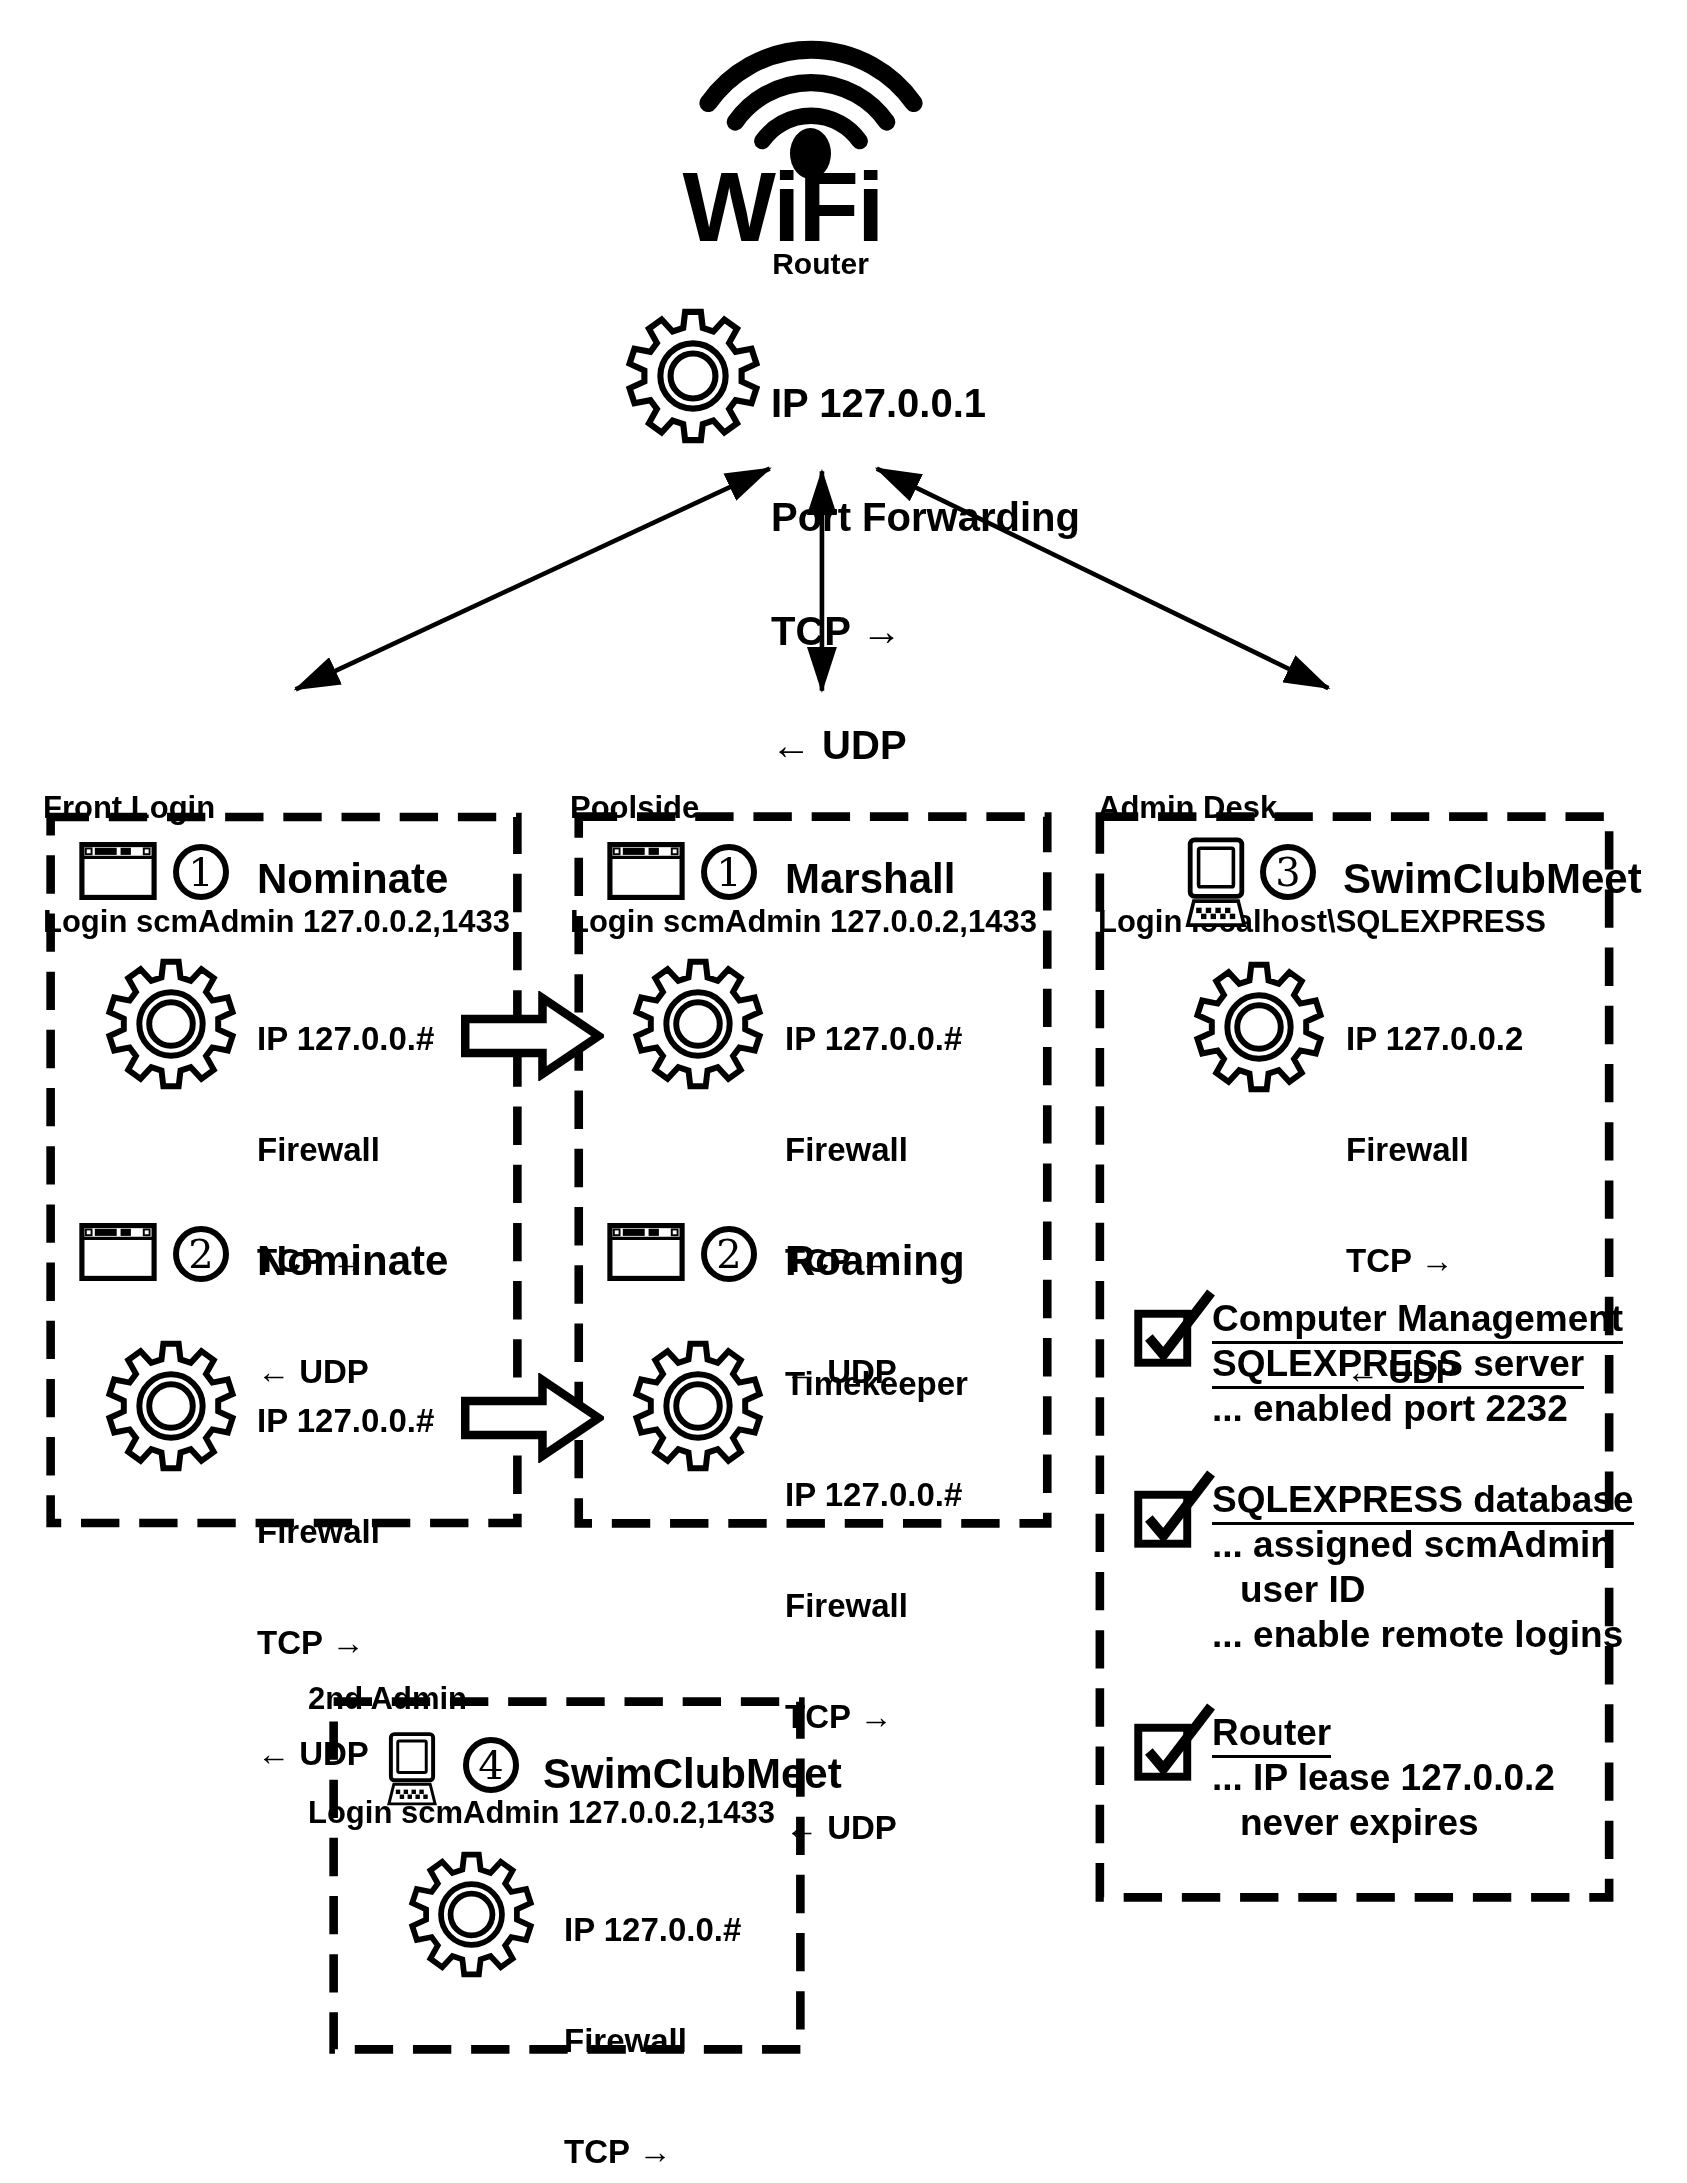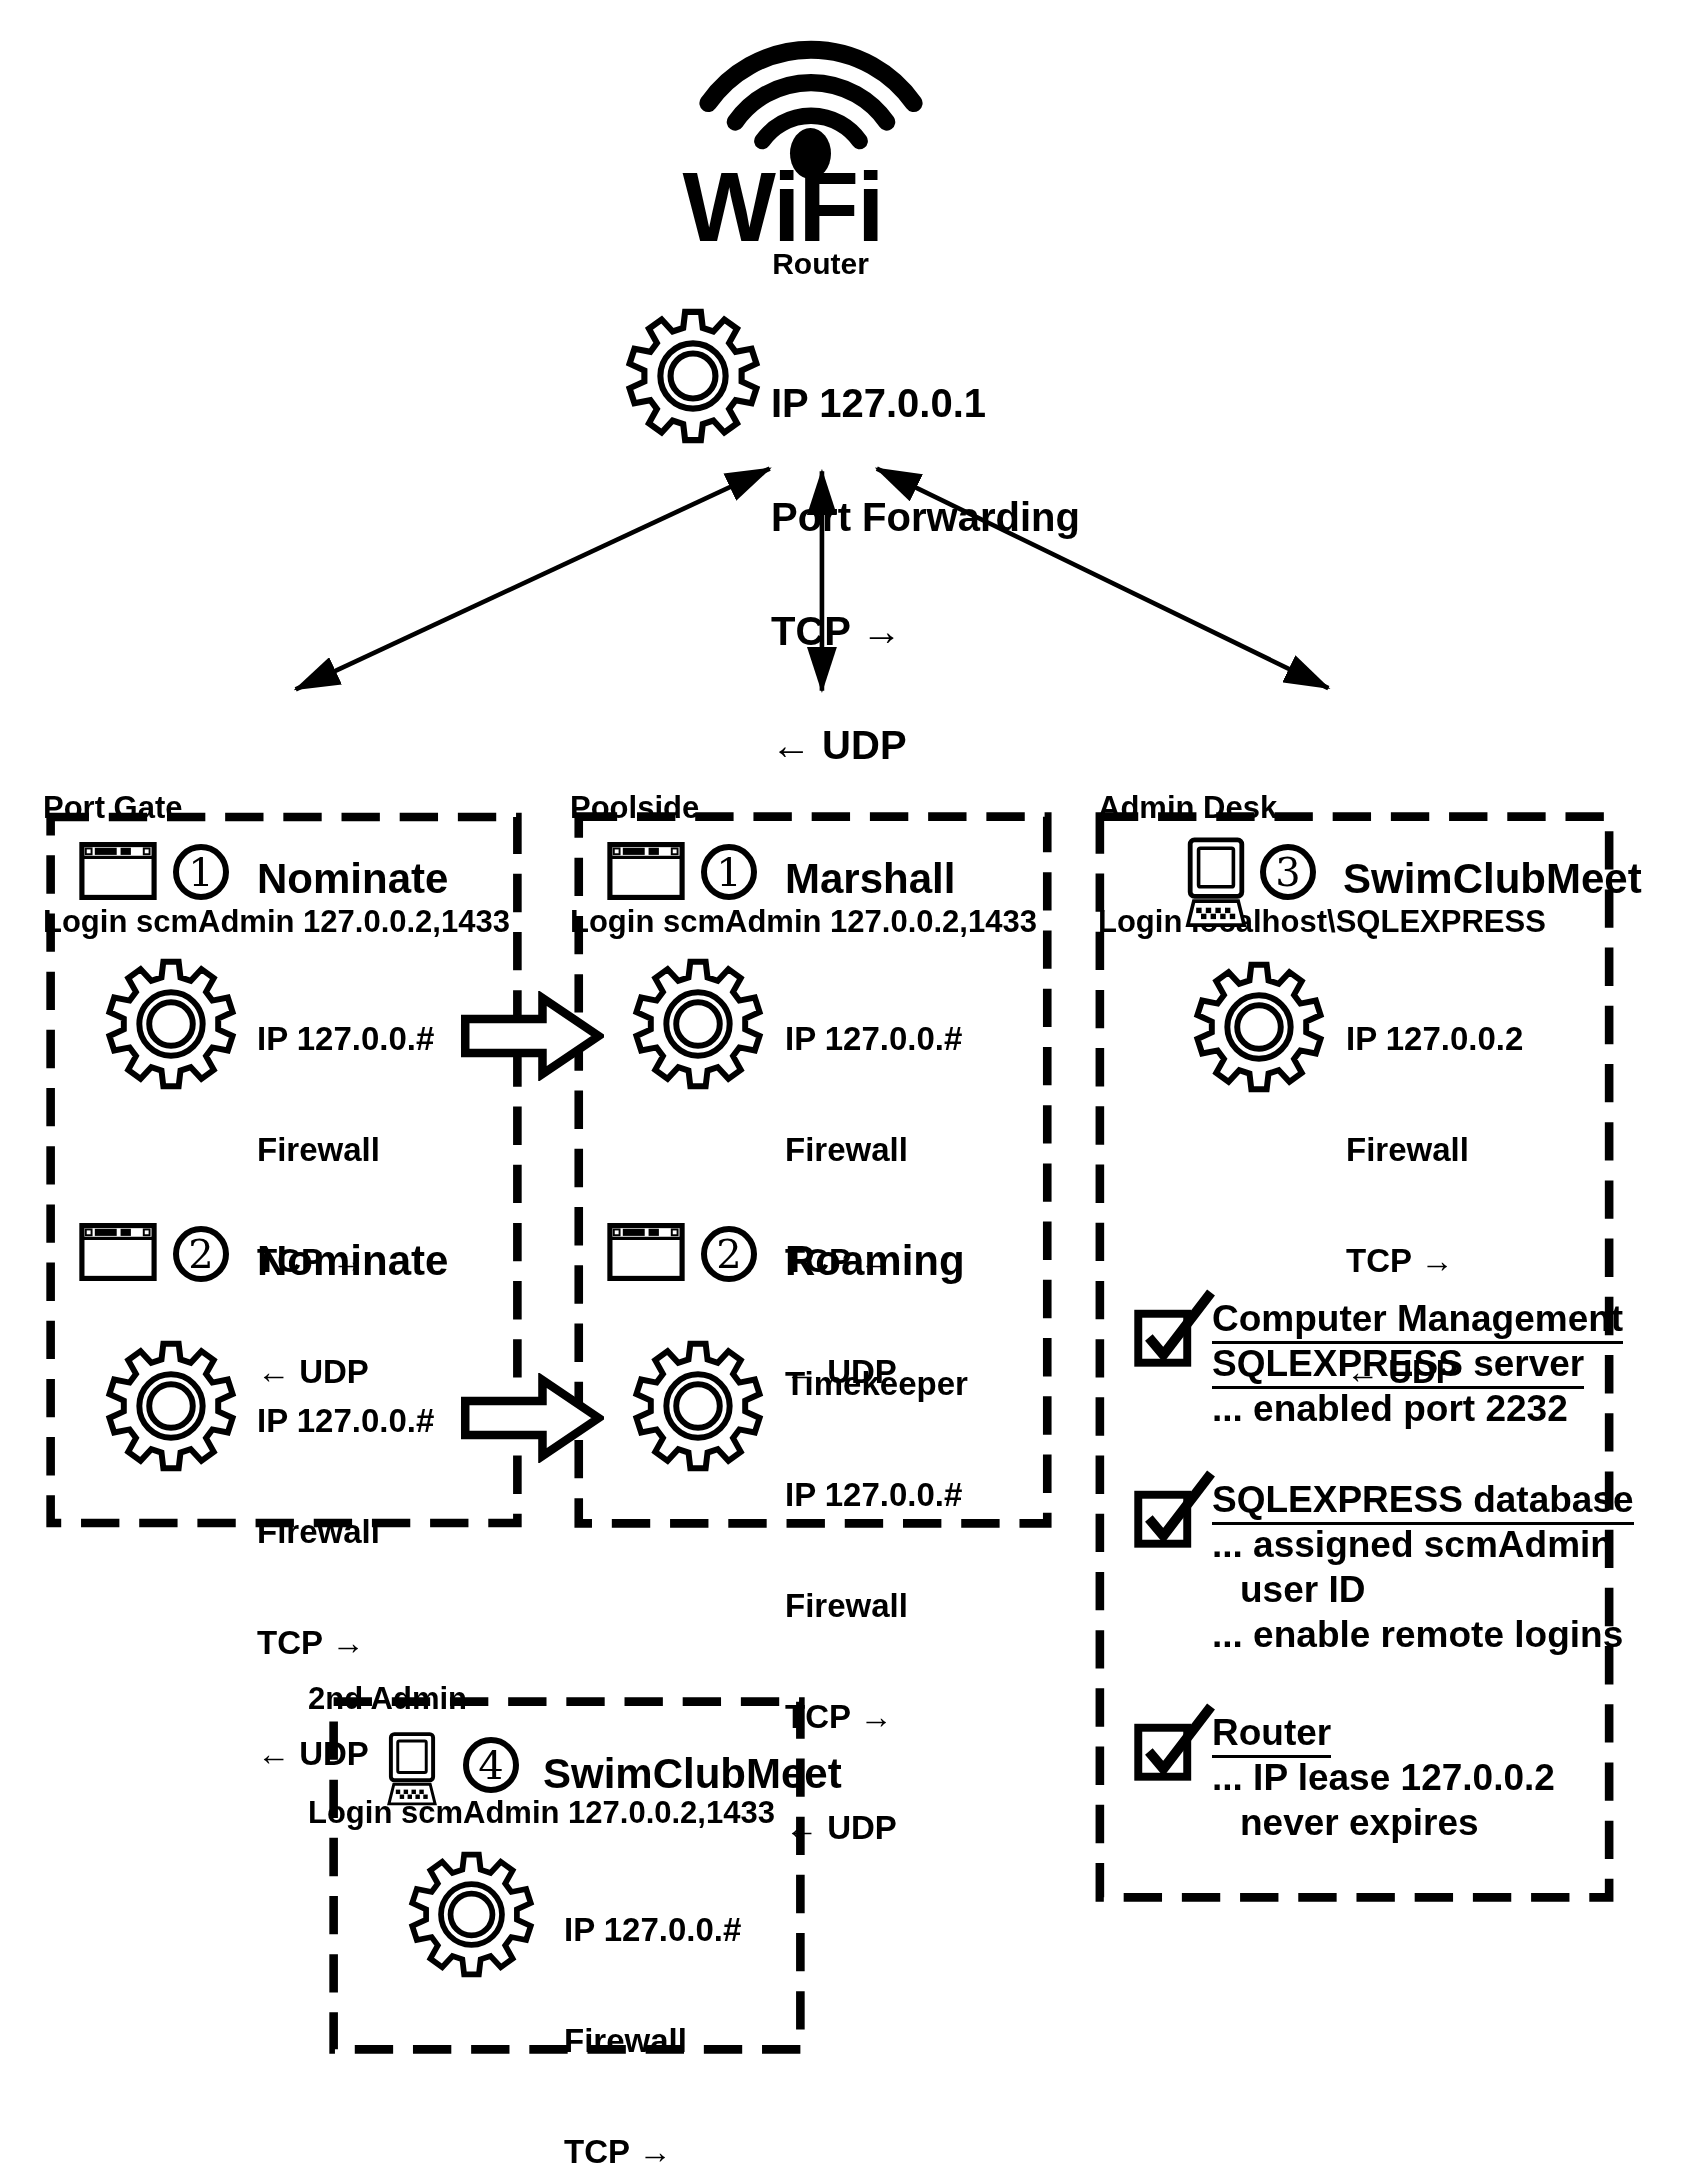--- a/index.html
+++ b/index.html
@@ -86,21 +86,21 @@
     <div>← UDP</div>
   </div>
 
   <svg class="abs" style="left:278px;top:458px" width="1072" height="238" viewBox="0 0 1620 360">
     <line x1="743" y1="16" x2="26" y2="350" stroke="#000" stroke-width="7" marker-start="url(#ah)" marker-end="url(#ah)"></line>
     <line x1="822" y1="20" x2="822" y2="352" stroke="#000" stroke-width="7" marker-start="url(#ah)" marker-end="url(#ah)"></line>
     <line x1="905" y1="16" x2="1588" y2="348" stroke="#000" stroke-width="7" marker-start="url(#ah)" marker-end="url(#ah)"></line>
   </svg>
 
   <div class="abs sec-hdr" style="left:43px;top:713px">
-    <div>Port Gate</div>
+    <div>Front Login</div>
     <div>Login scmAdmin 127.0.0.2,1433</div>
   </div>
   <div class="abs sec-hdr" style="left:570px;top:713px">
     <div>Poolside</div>
     <div>Login scmAdmin 127.0.0.2,1433</div>
   </div>
   <div class="abs sec-hdr" style="left:1098px;top:713px">
     <div>Admin Desk</div>
     <div>Login localhost\SQLEXPRESS</div>
   </div>

